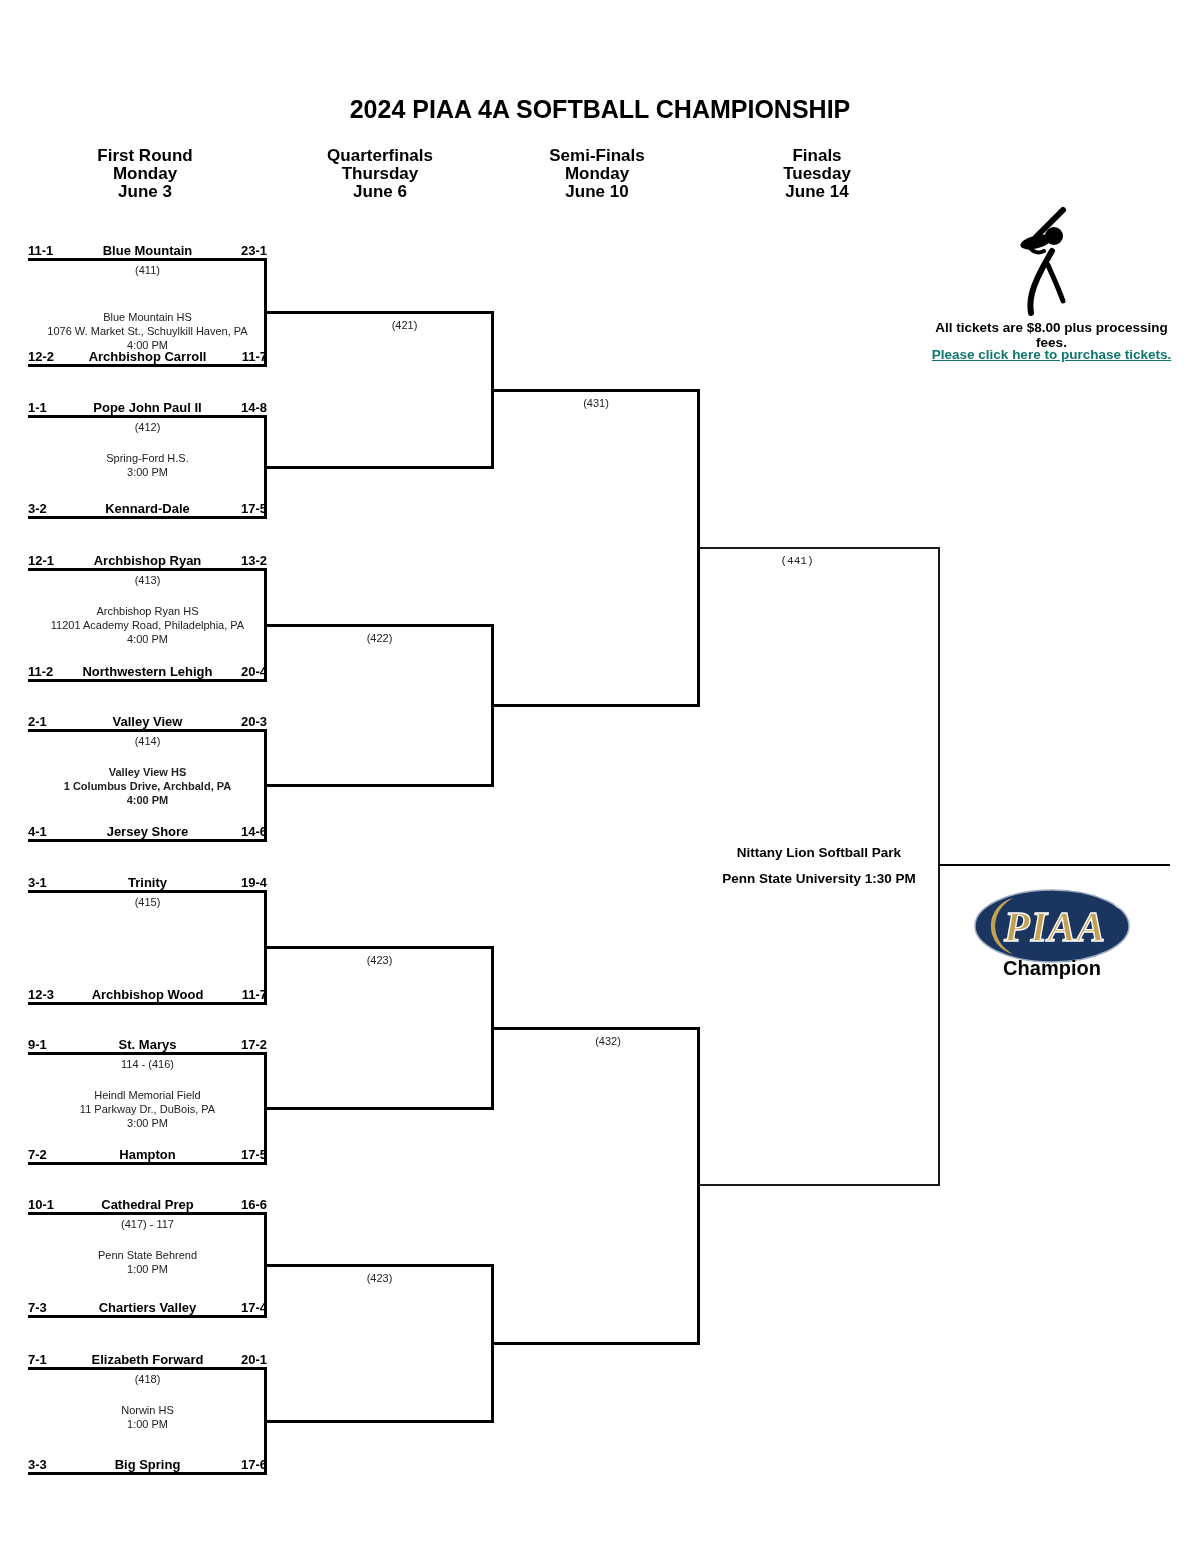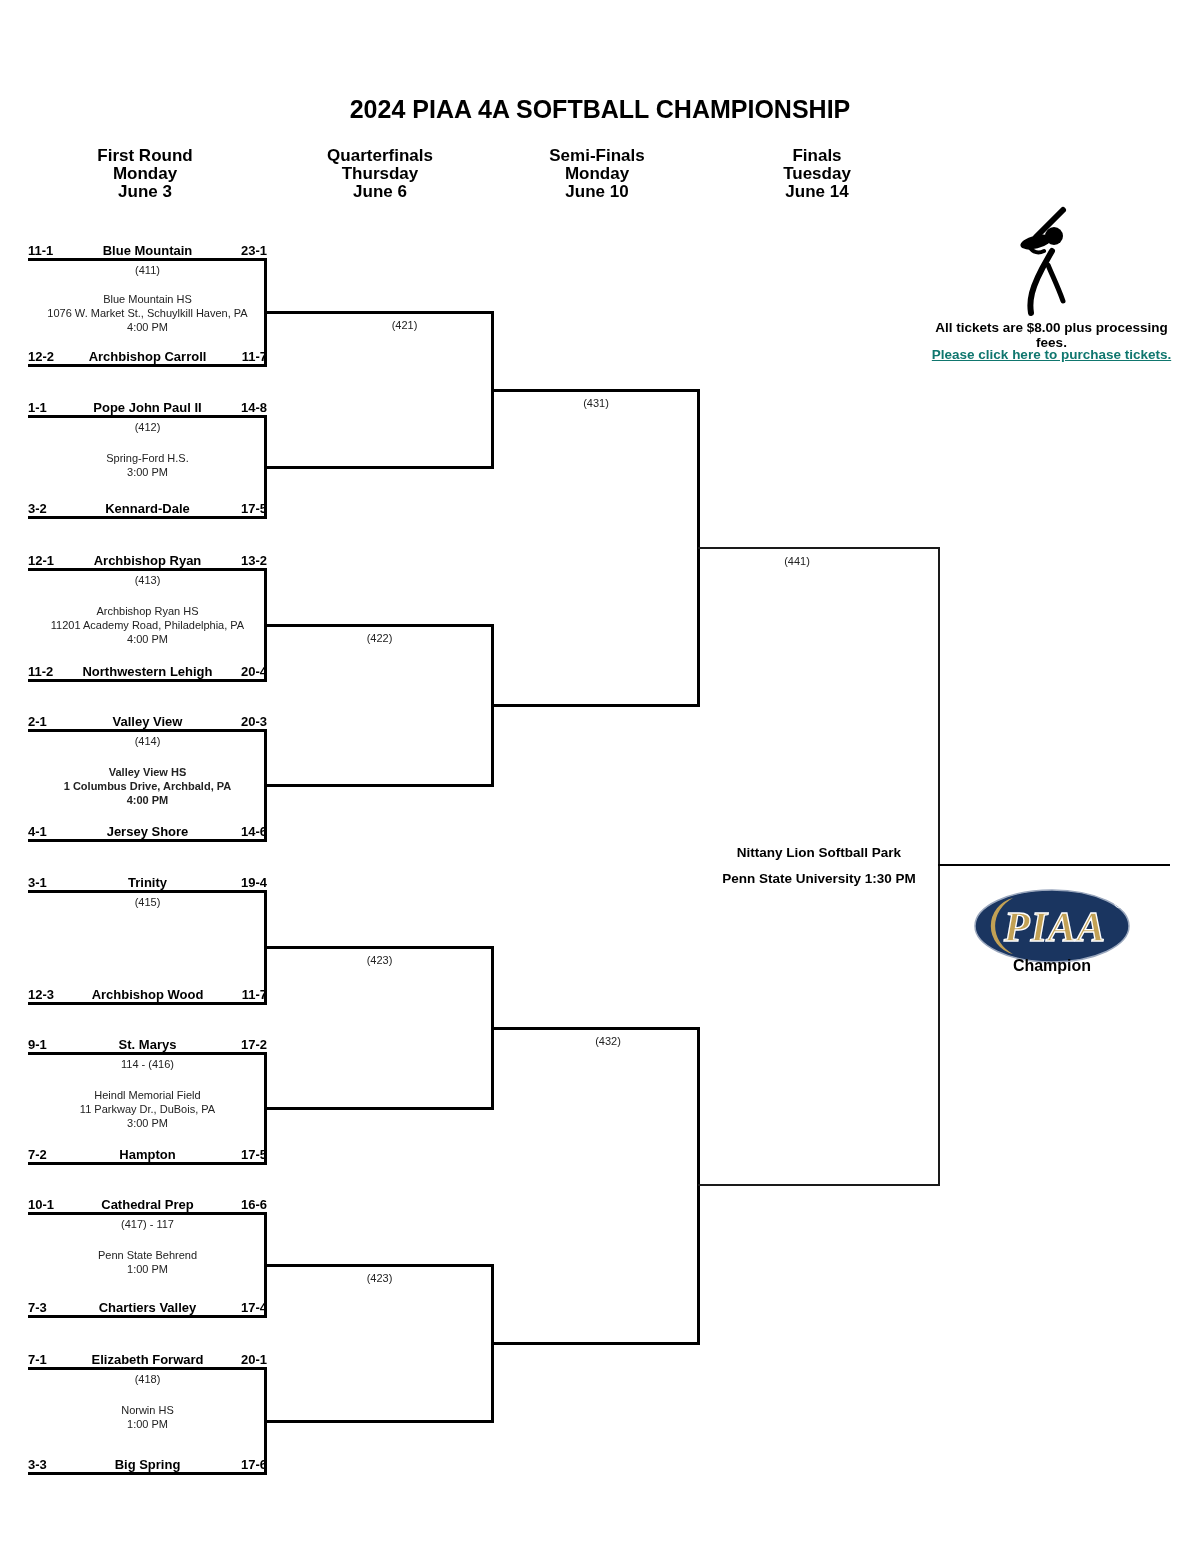--- a/index.html
+++ b/index.html
@@ -22,21 +22,21 @@
   .glabel{position:absolute;font-size:11px;color:#222;text-align:center;}
   .venue{position:absolute;font-size:11px;color:#222;text-align:center;line-height:14px;}
   .tickets-info{position:absolute;left:929px;top:320px;width:245px;text-align:center;
                 font-size:13.5px;font-weight:bold;}
   .tickets-link{position:absolute;left:929px;top:347px;width:245px;text-align:center;
                 font-size:13.5px;font-weight:bold;color:#0f766e;
                 text-decoration:underline;cursor:pointer;}
   .final-venue{position:absolute;left:698px;width:242px;text-align:center;
                font-size:13.5px;font-weight:bold;}
   .champion-label{position:absolute;left:952px;top:957px;width:200px;text-align:center;
-                  font-size:16px;font-weight:bold;}
+                  font-size:20px;font-weight:bold;}
   svg{position:absolute;}
 </style>
 </head>
 <body>
 
 <div class="page">
 
   <div class="title">2024 PIAA 4A SOFTBALL CHAMPIONSHIP</div>
 
   <div class="colhead" style="left:45px;">
@@ -60,21 +60,21 @@
     <div>June 14</div>
   </div>
 
   <div class="team-row" style="top:240px;">
     <span class="seed">11-1</span>
     <span class="tname">Blue Mountain</span>
     <span class="rec">23-1</span>
   </div>
   <div class="hline" style="left:28px;top:258px;width:239px;"></div>
   <div class="glabel" style="left:28px;top:264px;width:239px;">(411)</div>
-  <div class="venue" style="left:8px;top:292px;width:279px;">
+  <div class="venue" style="left:8px;top:310px;width:279px;">
     <div>Blue Mountain HS</div>
     <div>1076 W. Market St., Schuylkill Haven, PA</div>
     <div>4:00 PM</div>
   </div>
   <div class="team-row" style="top:346px;">
     <span class="seed">12-2</span>
     <span class="tname">Archbishop Carroll</span>
     <span class="rec">11-7</span>
   </div>
   <div class="hline" style="left:28px;top:364px;width:239px;"></div>
@@ -238,21 +238,21 @@
   <div class="glabel" style="left:492px;top:397px;width:208px;">(431)</div>
 
   <div class="hline" style="left:492px;top:1027px;width:208px;"></div>
   <div class="hline" style="left:492px;top:1342px;width:208px;"></div>
   <div class="vline" style="left:697px;top:1027px;height:318px;"></div>
   <div class="glabel" style="left:492px;top:1035px;width:208px;padding-left:12px;">(432)</div>
 
   <div class="hline thin" style="left:698px;top:547px;width:242px;"></div>
   <div class="hline thin" style="left:698px;top:1184px;width:242px;"></div>
   <div class="vline thin" style="left:938px;top:547px;height:639px;"></div>
-  <div class="glabel" style="left:698px;top:555px;width:198px;">(441)</div>
+  <div class="glabel" style="left:698px;top:555px;width:198px;font-family:Liberation Mono, monospace;">(441)</div>
   <div class="final-venue" style="top:845px;">Nittany Lion Softball Park</div>
   <div class="final-venue" style="top:871px;">Penn State University 1:30 PM</div>
 
   <div class="hline" style="left:938px;top:864px;width:232px;height:2px;"></div>
 
   <svg style="left:1006px;top:203px;" width="80" height="120" viewBox="0 0 80 120" aria-hidden="true">
     <line x1="30" y1="34" x2="57" y2="7" stroke="#000" stroke-width="6" stroke-linecap="round"></line>
     <circle cx="48" cy="33" r="9" fill="#000"></circle>
     <ellipse cx="30" cy="39" rx="16" ry="6.5" fill="#000" transform="rotate(-14 30 39)"></ellipse>
     <path d="M24 45 Q30 52 38 48" fill="none" stroke="#000" stroke-width="4" stroke-linecap="round"></path>

